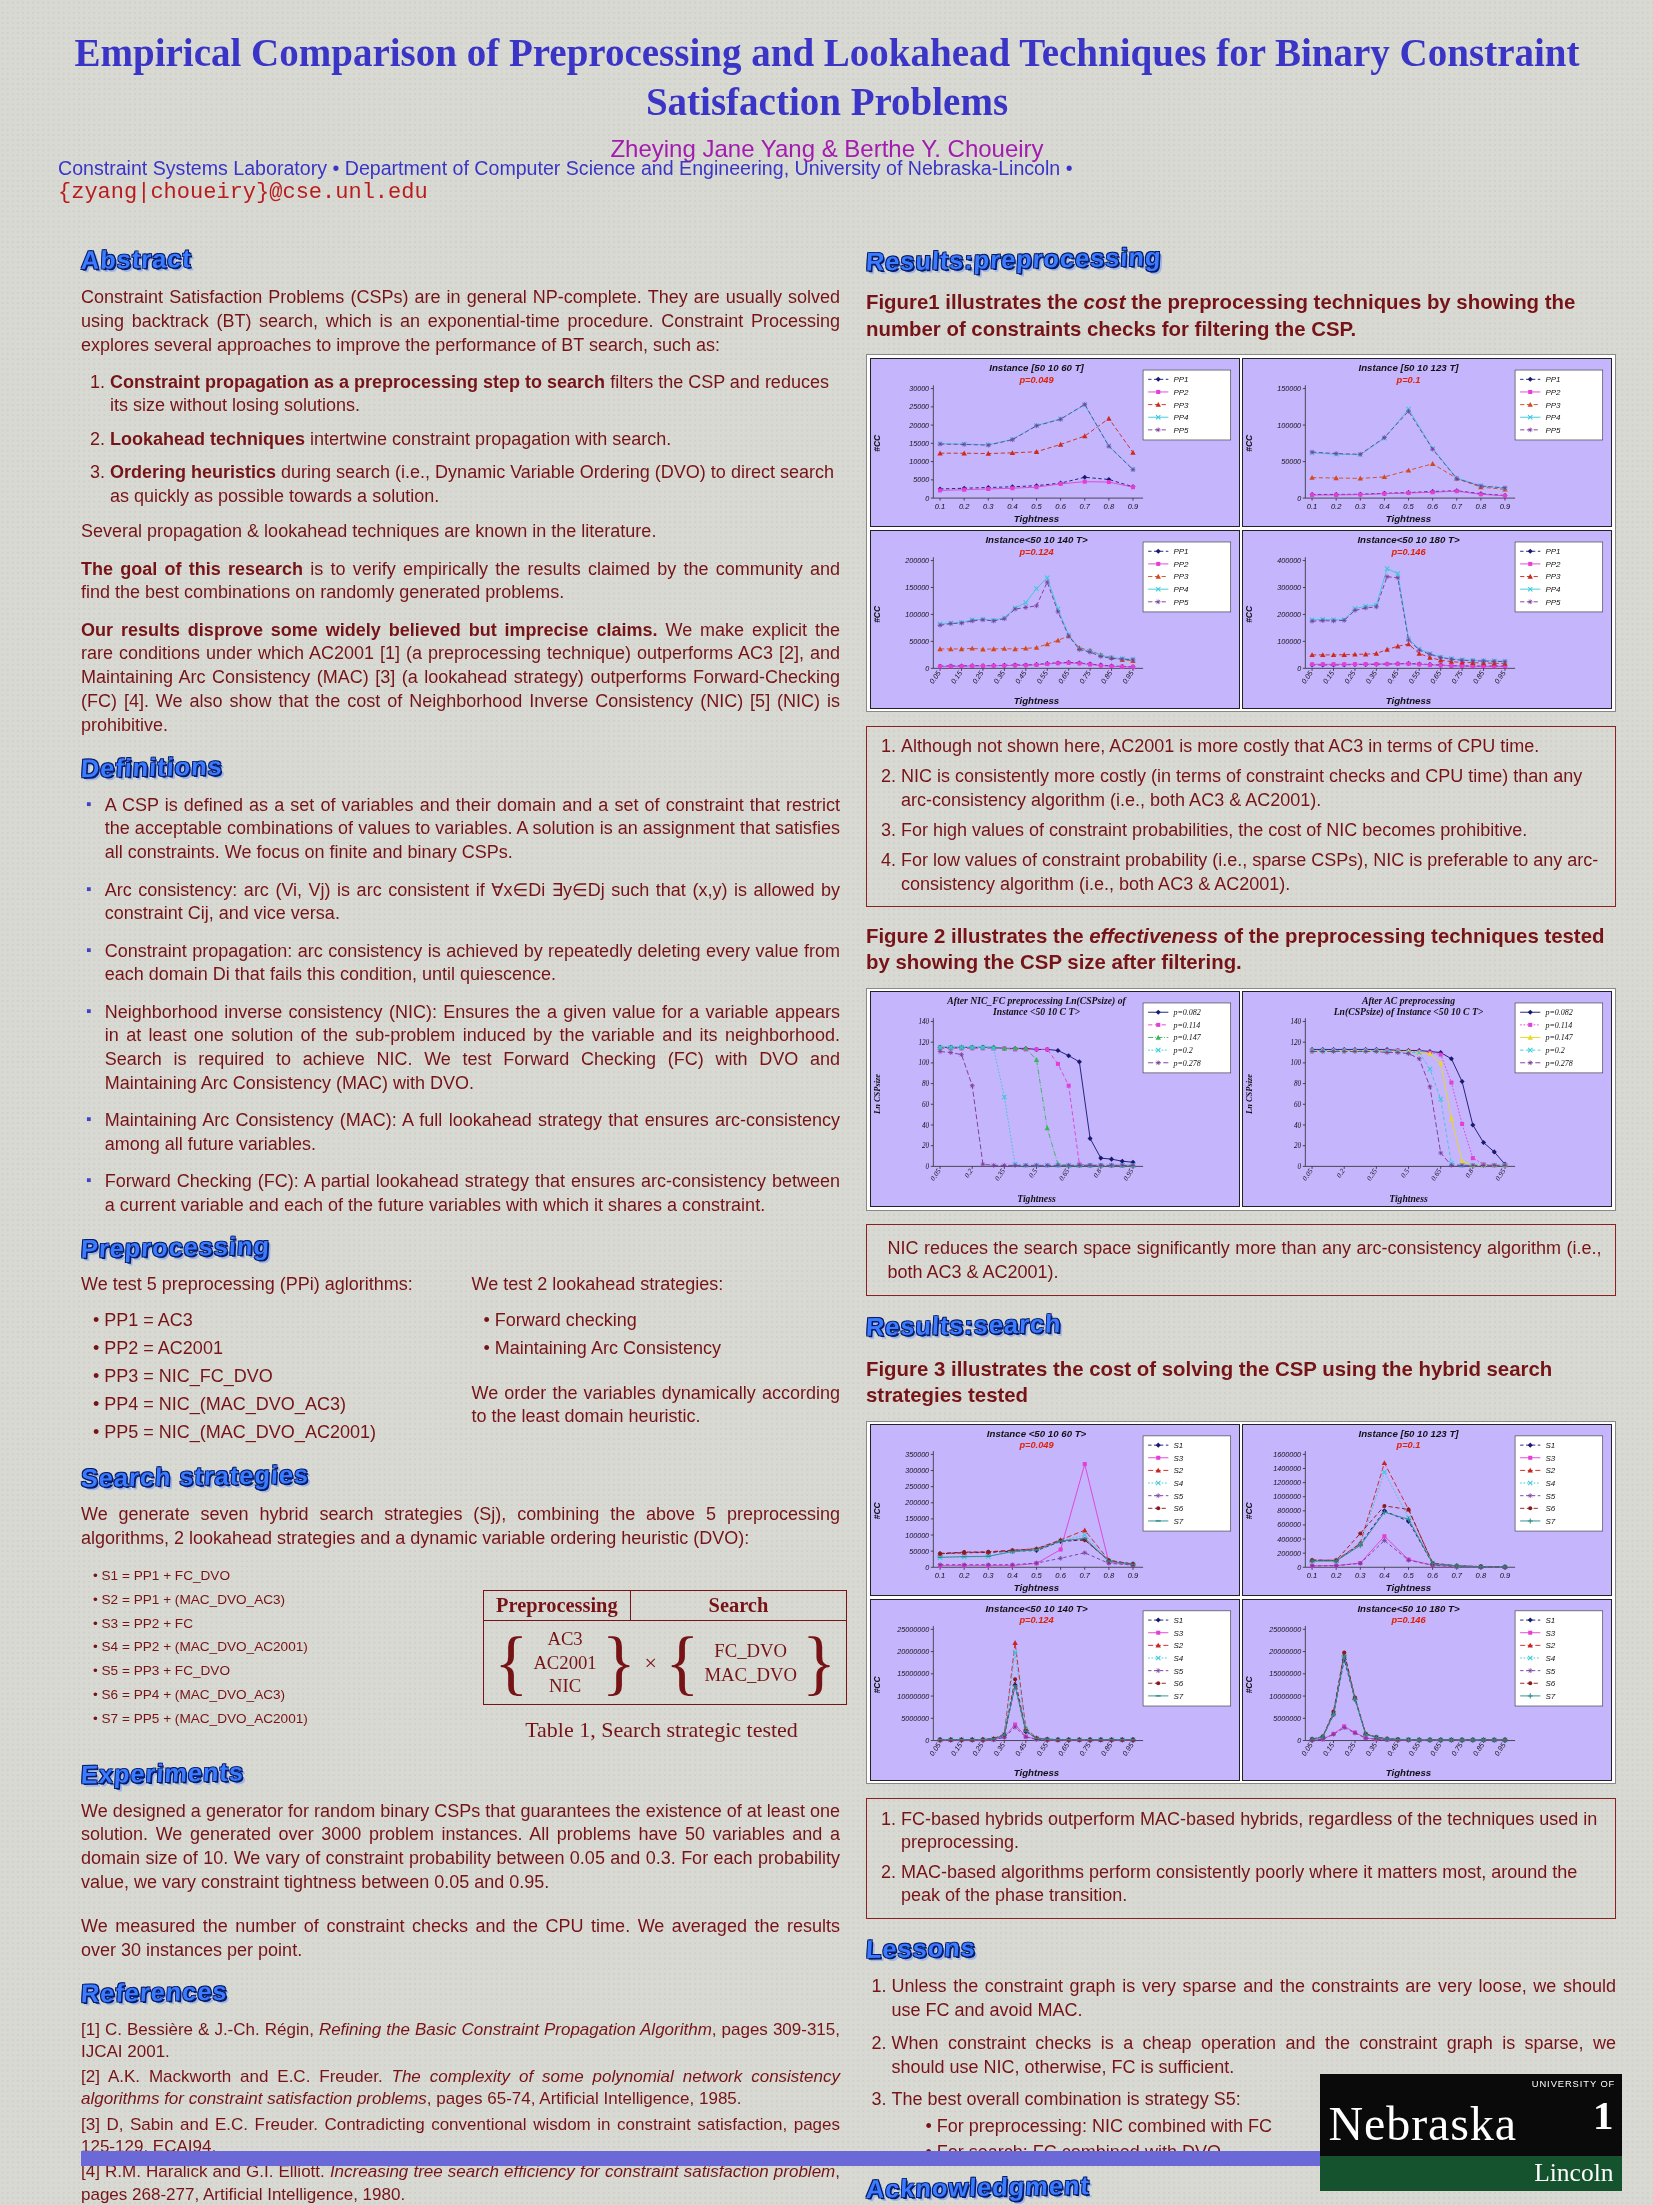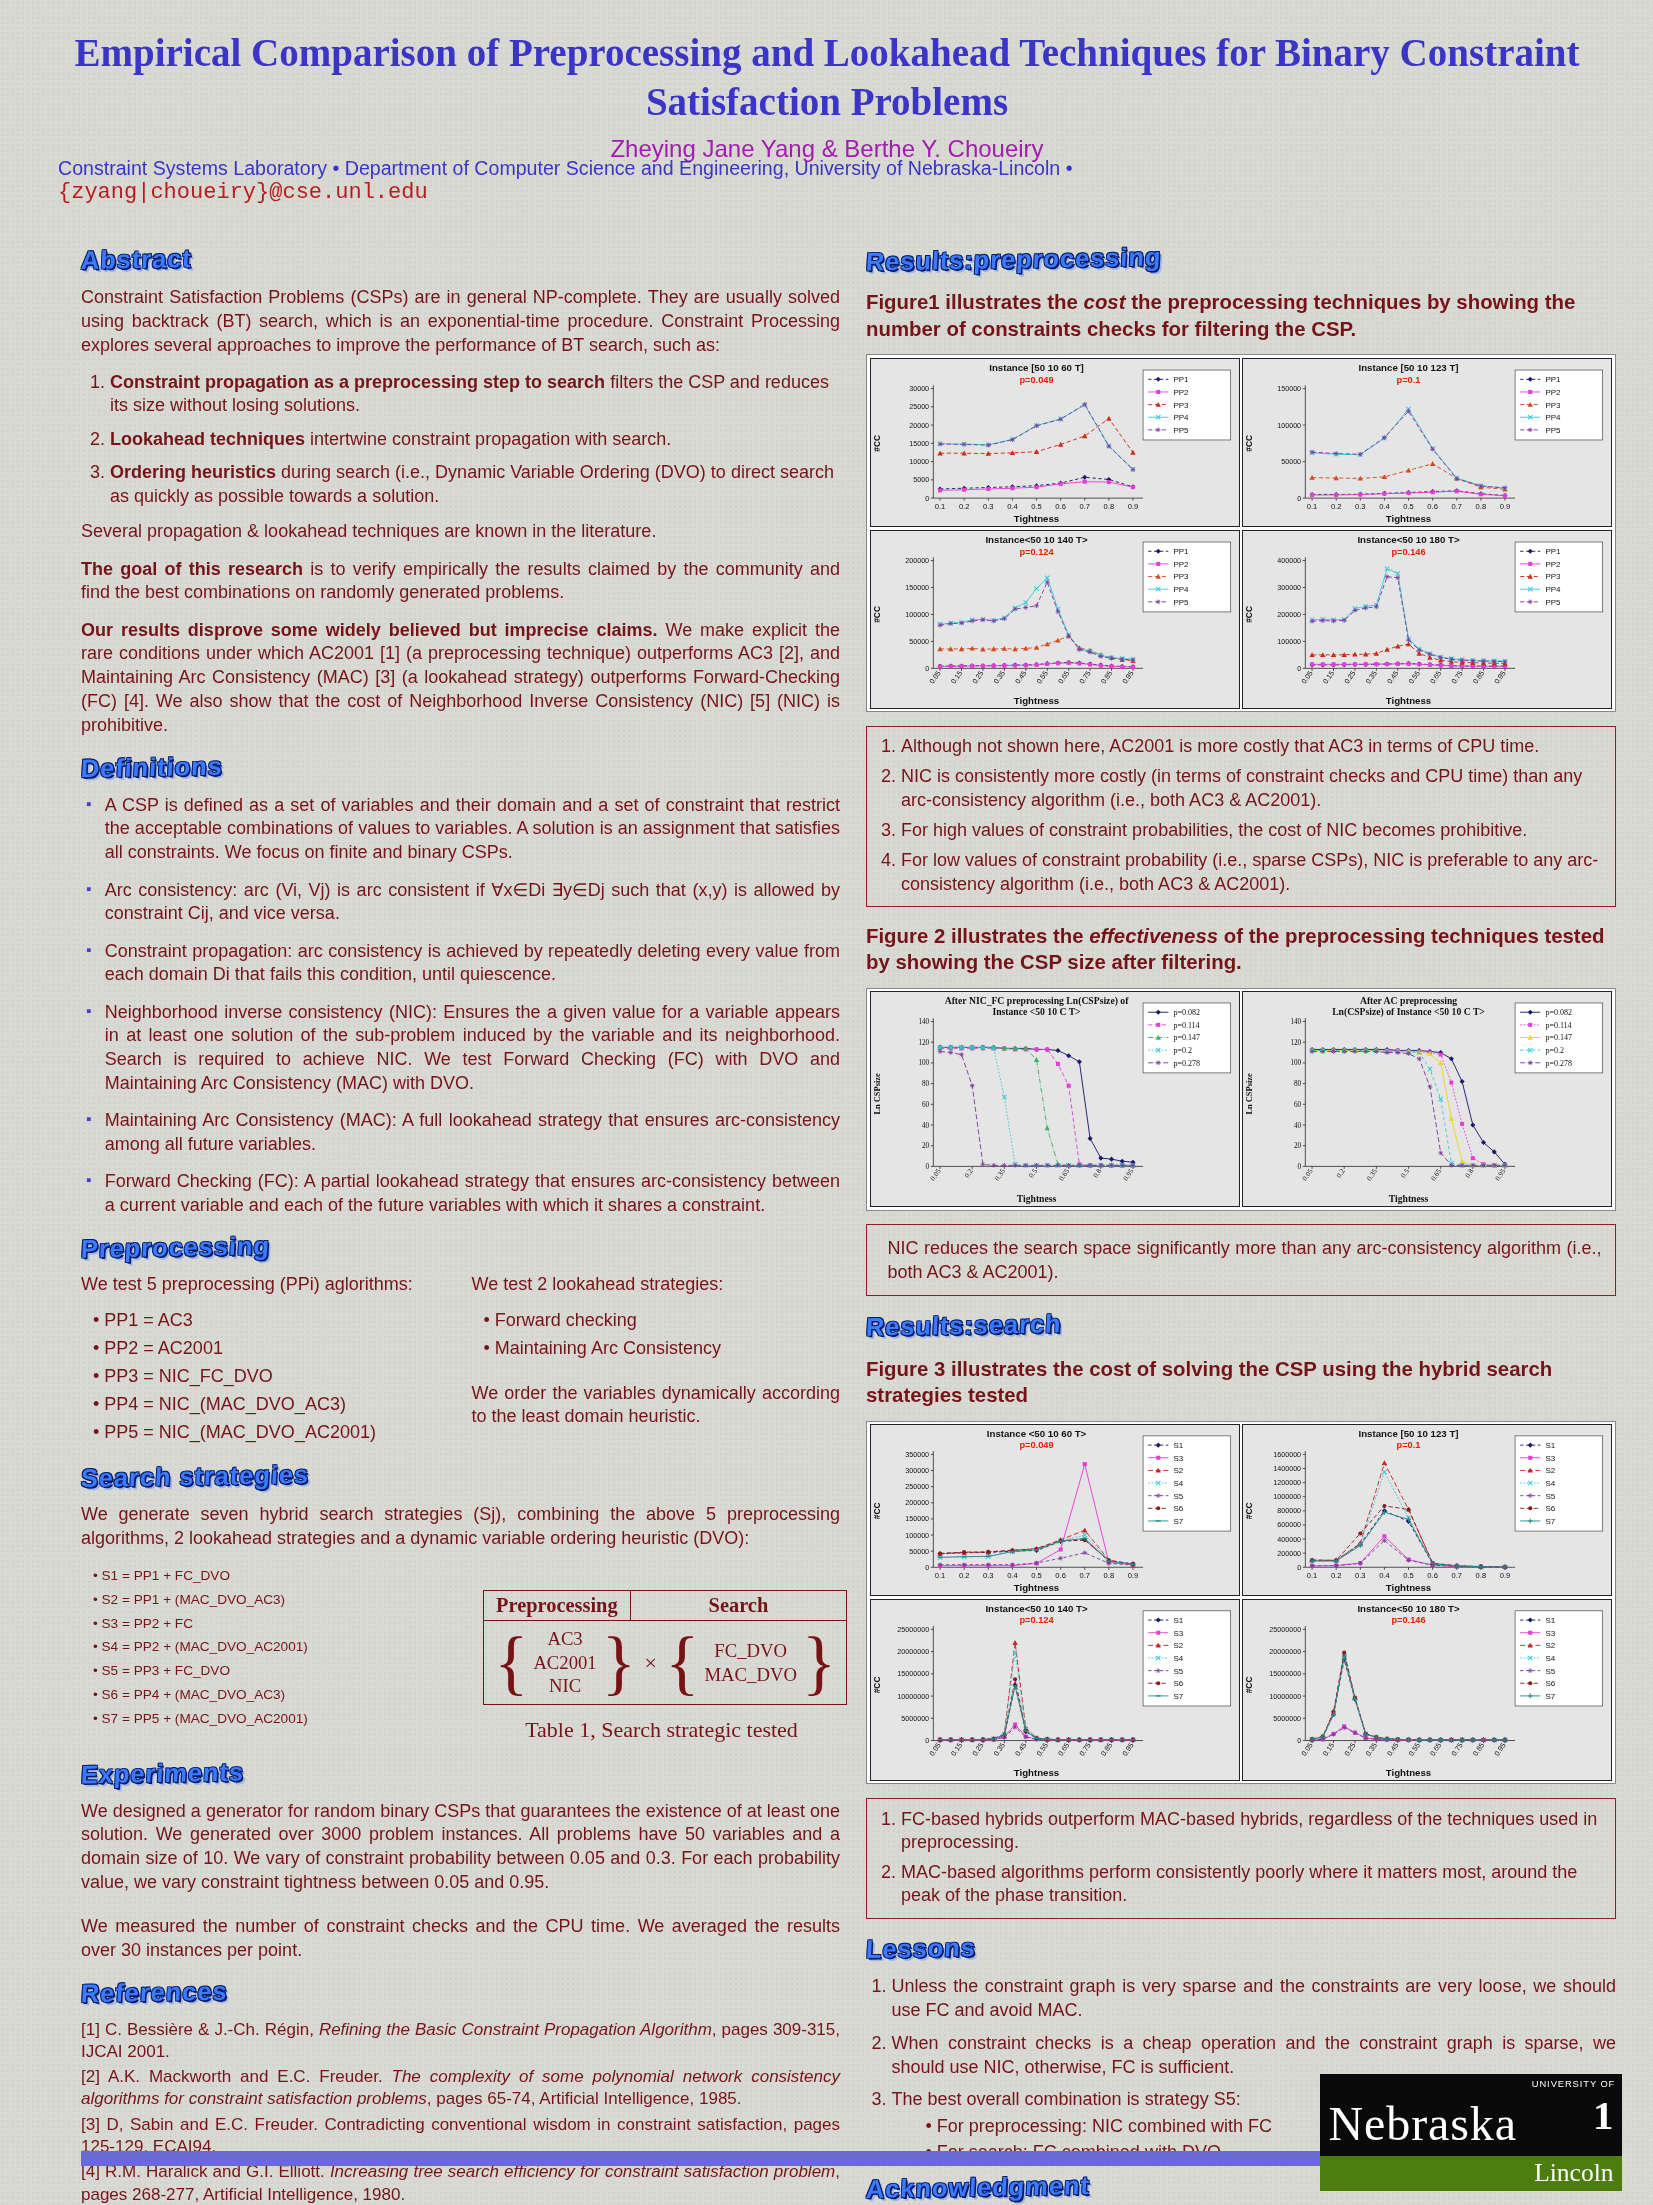--- a/index.html
+++ b/index.html
@@ -43,39 +43,39 @@
   .tbl1 .brow{display:flex;align-items:center;font-family:"Liberation Serif", serif;font-size:18.7px;padding:6.8px 10.2px;gap:5.1px;}
   .brace{font-size:71px;font-weight:200;line-height:0.9;font-family:"Liberation Serif", serif;}
   .setcol{display:flex;flex-direction:column;gap:1.7px;}
   .times{font-size:22px;padding:0 3.4px;}
   .tcap{font-family:"Liberation Serif", serif;font-size:22px;margin-top:12px;text-align:center;}
   .refs{font-size:17px;line-height:1.3;}
   .refs div{margin-bottom:3.4px;text-align:justify;}
   
   .figcap{font-size:20.4px;font-weight:bold;line-height:1.3;margin:3.4px 0 12px 0;}
   .chartgrid{display:grid;grid-template-columns:1fr 1fr;gap:2.6px;background:#fff;border:0.9px solid #888;padding:2.6px;margin-bottom:13.6px;}
-  .panel{background:#e5e5e5;border:0.9px solid #222;}
+  .panel{background:#c4b5fd;border:0.9px solid #222;font-style:italic;}
   .panel svg{display:block;width:100%;height:100%;}
   .redbox{border:1.7px solid #8b2020;padding:8.5px 13.6px 3.4px 8.5px;margin:3.4px 0 15.3px 0;}
   .redbox ol{margin:0;padding-left:25.5px;font-size:18px;line-height:1.3;}
   .redbox ol li{margin-bottom:6.8px;}
   .redbox p{margin:3.4px 0 6.8px 12px;}
   ol.lessons{margin:0 0 8.5px 0;padding-left:25.5px;font-size:18px;line-height:1.33;}
   ol.lessons li{margin-bottom:8.5px;text-align:justify;}
   ul.sub{list-style:none;margin:3.4px 0 0 0;padding-left:34px;}
   ul.sub li:before{content:"•   ";}
   ul.sub li{margin-bottom:1.7px;}
   
   .bluebar{position:absolute;left:81px;top:2151px;width:1492px;height:15.3px;background:#6b68d8;}
   .unl{position:absolute;left:1320px;top:2074px;width:302px;}
   .unl .black{background:#0a0a0a;color:#fff;position:relative;height:82px;}
   .unl .black .neb{font-family:"Liberation Serif", serif;font-size:48px;position:absolute;left:8.5px;bottom:5.1px;letter-spacing:0.9px;}
   .unl .black .uof{position:absolute;right:6.8px;top:5.1px;font-size:9.4px;letter-spacing:0.9px;text-align:right;line-height:1.1;}
   .unl .black .one{position:absolute;right:8.5px;top:17px;font-family:"Liberation Serif", serif;font-size:41px;font-weight:bold;}
-  .unl .red{background:#4d7c0f;color:#fff;text-align:right;font-family:"Liberation Serif", serif;font-size:25.5px;padding:1.7px 8.5px 3.4px 0;}
+  .unl .red{background:#14532d;color:#fff;text-align:right;font-family:"Liberation Serif", serif;font-size:25.5px;padding:1.7px 8.5px 3.4px 0;}
 </style>
 </head>
 <body>
 
 <div class="poster">
 
   <div class="hdr">
     <div class="title">
       <div>Empirical Comparison of Preprocessing and Lookahead Techniques for Binary Constraint</div>
       <div>Satisfaction Problems</div>

